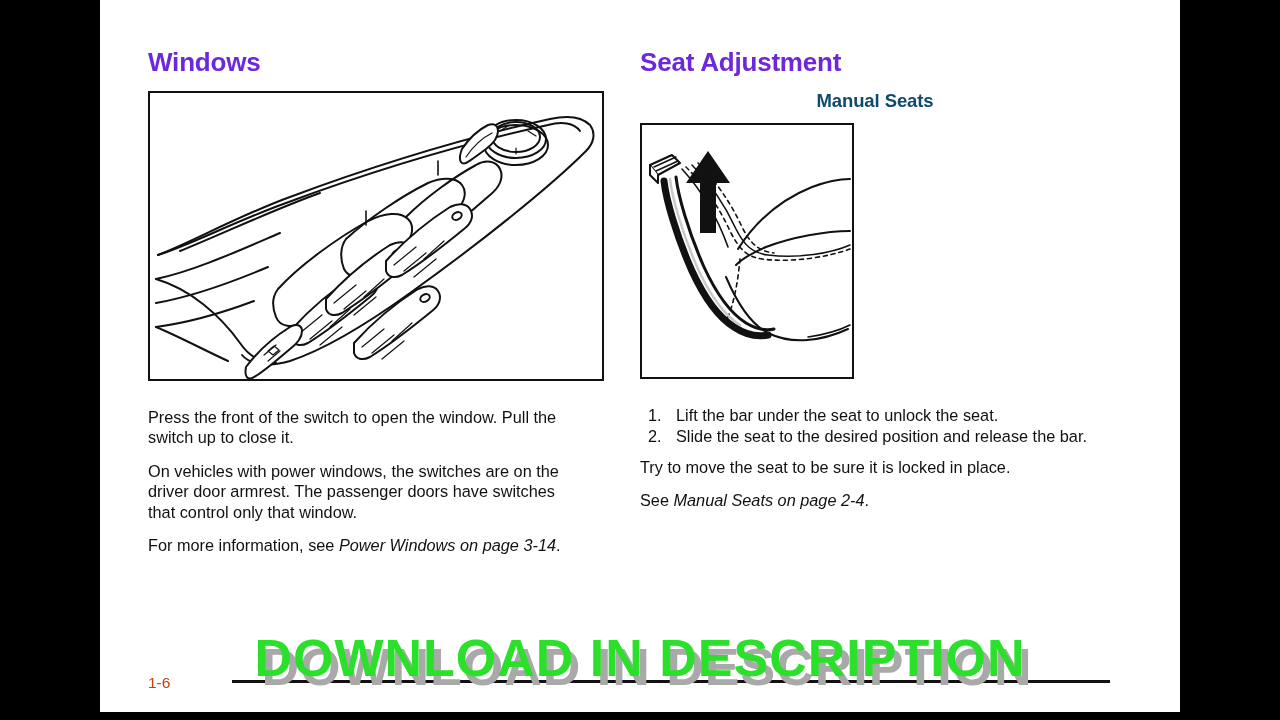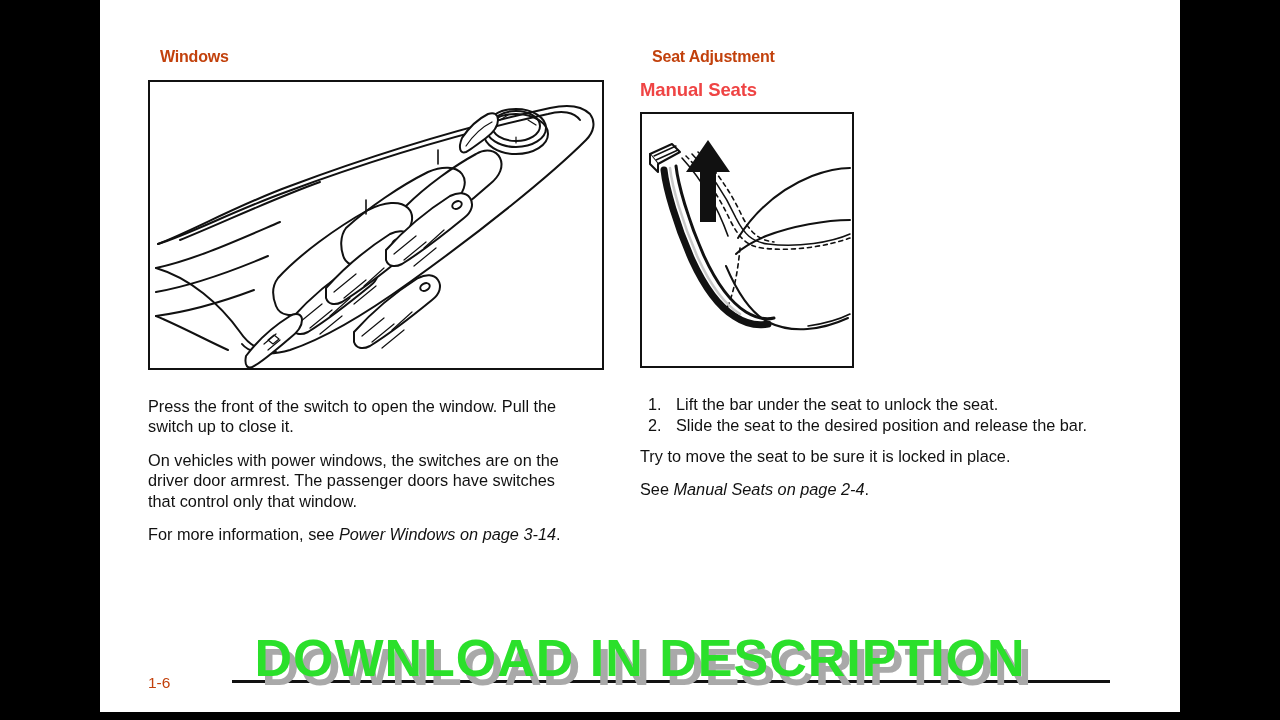--- a/index.html
+++ b/index.html
@@ -33,34 +33,35 @@
 
   
   .column {
     position: absolute;
     top: 48px;
   }
   #col-left  { left: 48px;  width: 456px; }
   #col-right { left: 540px; width: 470px; }
 
   h1.section-title {
-    font-size: 16px;
+    font-size: 26px;
     font-weight: bold;
-    color: #c2410c;
-    margin: 0 0 14px 12px;
+    color: #6d28d9;
+    margin: 0 0 14px 0;
     letter-spacing: -0.2px;
     line-height: 1.1;
   }
   h2.sub-title {
     font-size: 18.5px;
     font-weight: bold;
-    color: #ef4444;
+    color: #0c4a6e;
     margin: 8px 0 12px 0;
     letter-spacing: -0.1px;
     line-height: 1.1;
+    text-align: center;
   }
 
   
   .figure-frame {
     border: 2px solid #111111;
     background: #ffffff;
     box-sizing: border-box;
     overflow: hidden;
   }
   #fig-windows  { width: 456px; height: 290px; }

